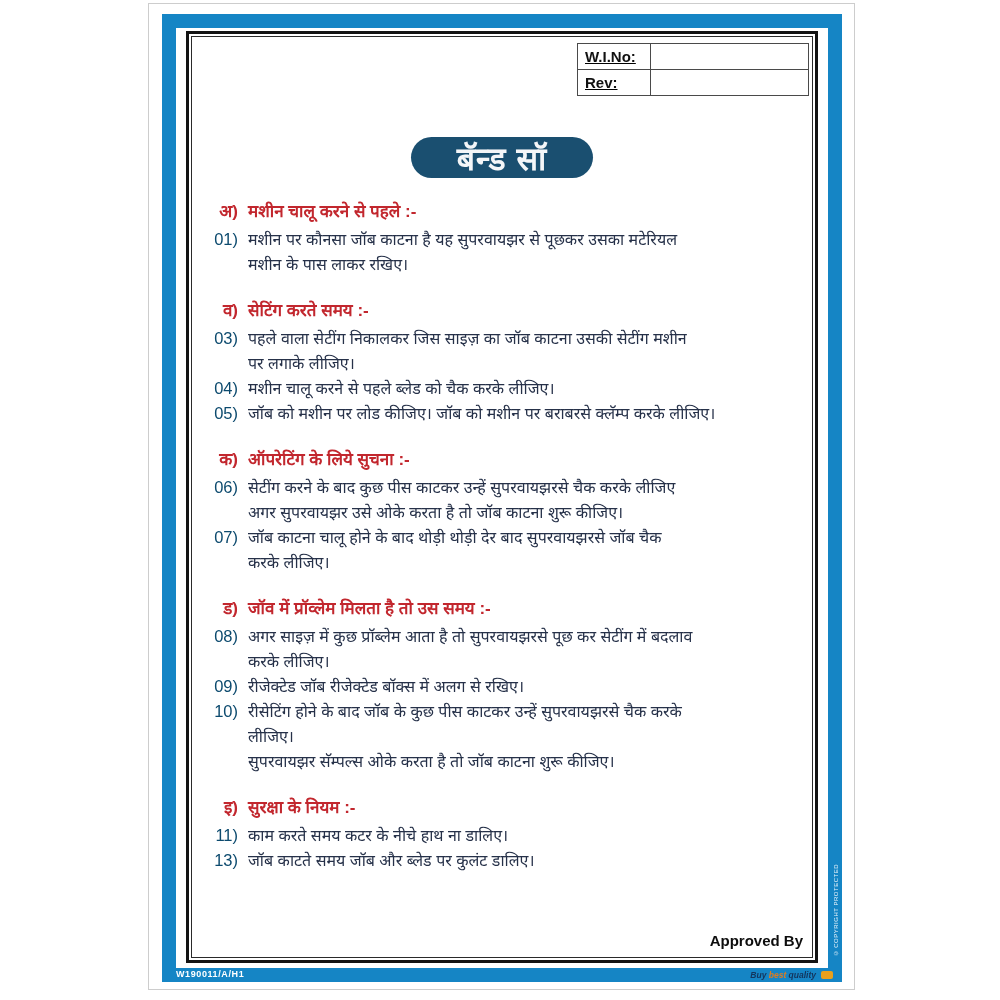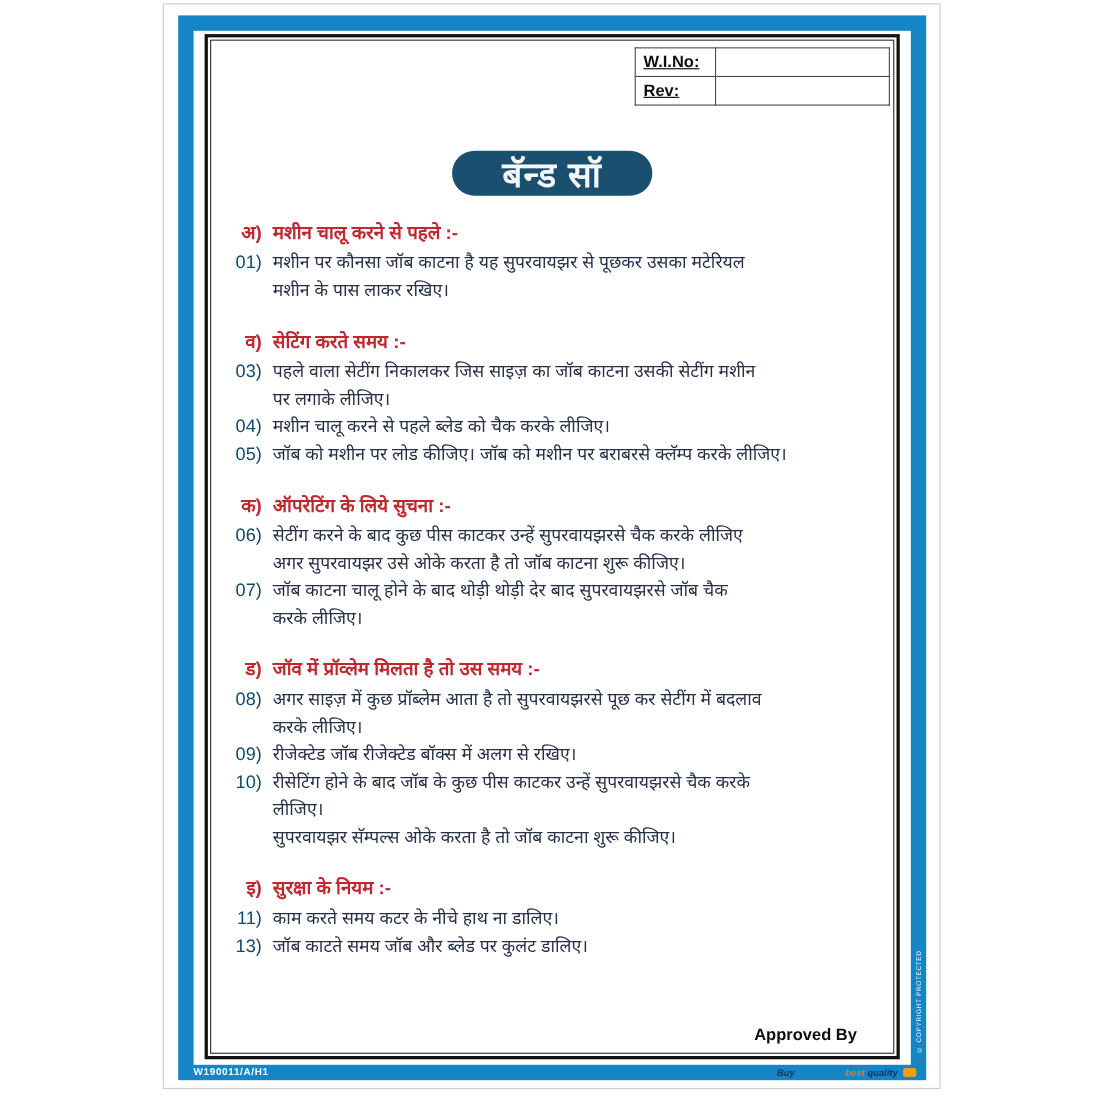--- a/index.html
+++ b/index.html
@@ -28,28 +28,28 @@
 
   
   .content { margin-top:2px; padding:0 10px 0 12px; color:#263149; }
   .section { margin-top:21px; }
   .row { display:grid; grid-template-columns:34px 1fr; column-gap:10px; }
   .num { text-align:right; font-size:16.5px; line-height:25px; color:#0c4a6e; }
   .txt { font-size:16px; line-height:25px; white-space:pre-line; }
   .section-heading { margin-bottom:3px; }
   .section-heading .num, .section-heading .txt { color:#c2272e; font-weight:bold; font-size:17px; }
 
-  .approved { position:absolute; right:33px; bottom:8px; font-size:15px; font-weight:bold; color:#0d0d0d; }
+  .approved { position:absolute; right:9px; bottom:8px; font-size:15px; font-weight:bold; color:#0d0d0d; }
 
   
   .footer-code { position:absolute; left:14px; bottom:2px; color:#ffffff; font-size:9px;
                  font-weight:bold; letter-spacing:0.6px; line-height:11px; }
   .footer-brand { position:absolute; right:26px; bottom:2.5px; font-size:8.5px; font-weight:bold;
                   font-style:italic; color:#14355c; line-height:10px; }
-  .footer-brand .accent { color:#e07b1f;margin-left:44px; }
+  .footer-brand .accent { color:#e07b1f; }
   .footer-logo { position:absolute; right:9px; bottom:3px; width:12px; height:8px;
                  background:#e8a01d; border-radius:2px; }
   .copyright-v { position:absolute; right:3px; bottom:26px; writing-mode:vertical-rl;
                  transform:rotate(180deg); font-size:6px; color:#eaf4fb; letter-spacing:0.5px; }
 </style>
 </head>
 <body>
 
 <div class="canvas">
   <div class="poster">

